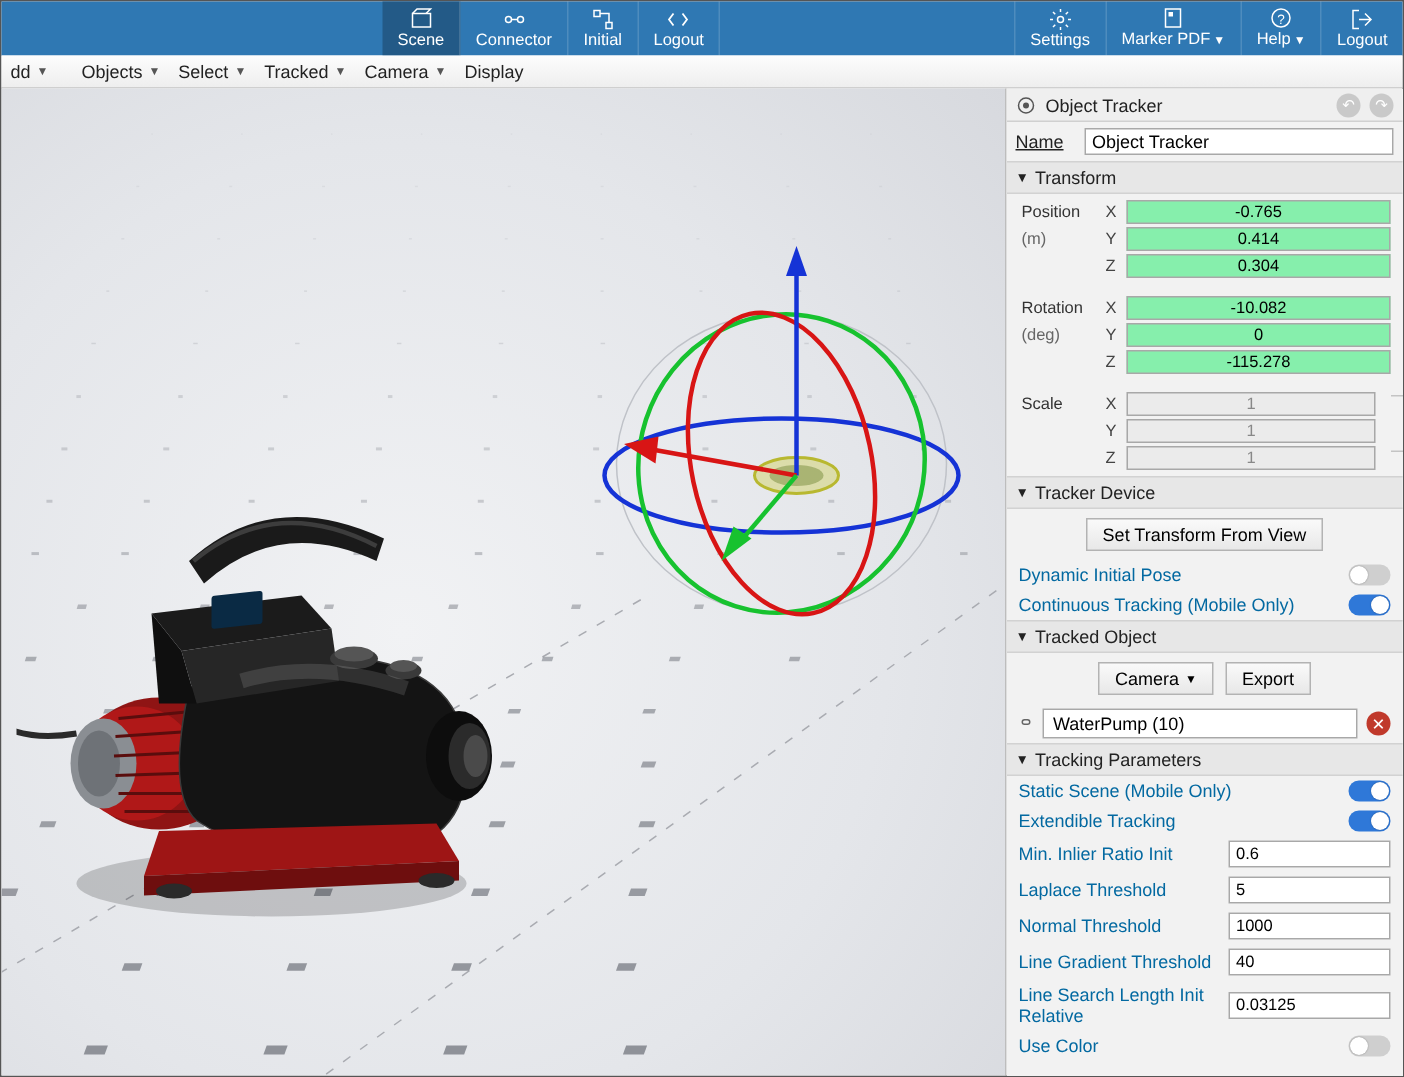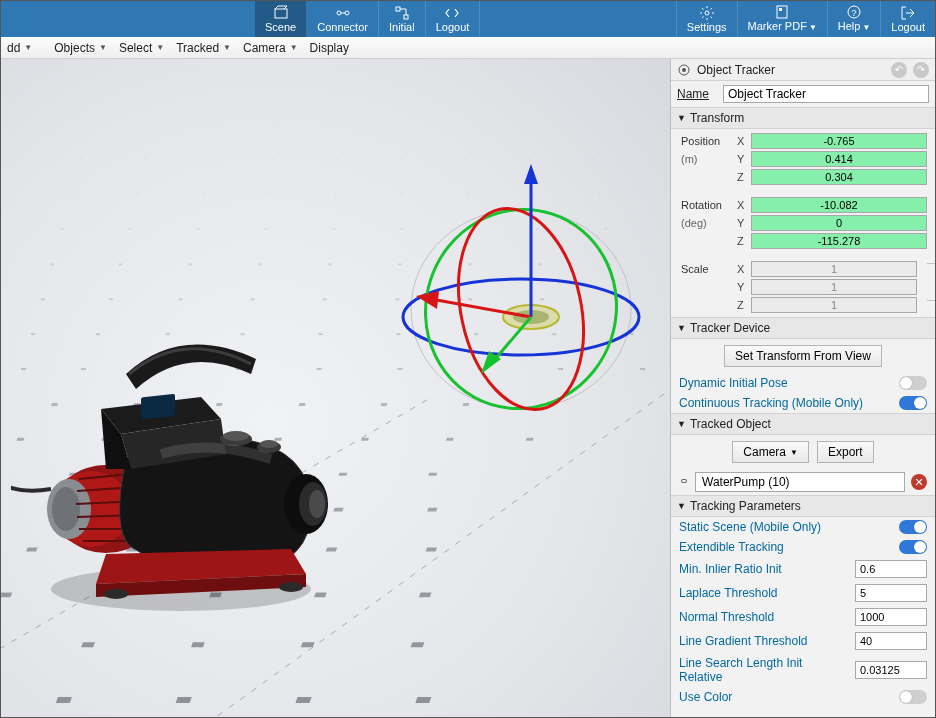--- a/index.html
+++ b/index.html
@@ -55,21 +55,21 @@
   .scale-wrap { position:relative; }
   .lock { position:absolute; right:-4px; top:6px; width:12px; height:38px; border:1px solid #c4c4c4; border-left:none; border-radius: 0 4px 4px 0; }
   .btn { height:22px; border:1px solid #b3b3b3; background:linear-gradient(#fafafa,#e8e8e8); padding:0 10px; font-size:12px; border-radius:0; cursor:pointer; display:inline-flex;align-items:center;gap:4px;}
   .center { display:flex; justify-content:center; padding:6px; gap:8px;}
   .propline { display:flex; align-items:center; padding: 3px 8px; gap:6px;}
   .propline .plabel { flex:1; font-size:12px; color:#0369a1;}
   .toggle { width:28px; height:14px; border-radius:8px; background:#cfcfcf; position:relative; cursor:pointer;}
   .toggle .knob{ width:12px;height:12px;border-radius:50%;background:#fff;position:absolute;top:1px;left:1px; box-shadow:0 0 1px rgba(0,0,0,.4);}
   .toggle.on{ background:#2f78d8;}
   .toggle.on .knob{ left:15px;}
-  input.small { width: 72px; height:18px; border:1px solid #a8a8a8; background:#fff; font-size:11px; padding:0 4px; text-align:left;}
+  input.small { width: 108px; height:18px; border:1px solid #a8a8a8; background:#fff; font-size:11px; padding:0 4px; text-align:left;}
   .obj-row { display:flex; align-items:center; padding: 3px 8px; gap:6px;}
   .obj-row input { flex:1; height:20px; border:1px solid #a8a8a8; background:#fff; font-size:12px; padding:0 6px;}
   .del { width:16px;height:16px;border-radius:50%;background:#c0392b;color:#fff;display:flex;align-items:center;justify-content:center;font-size:11px;cursor:pointer;}
   .link-ico { width:10px; display:inline-block;}
 </style>
 </head>
 <body>
 <div class="frame">
 
 <div class="topnav">

